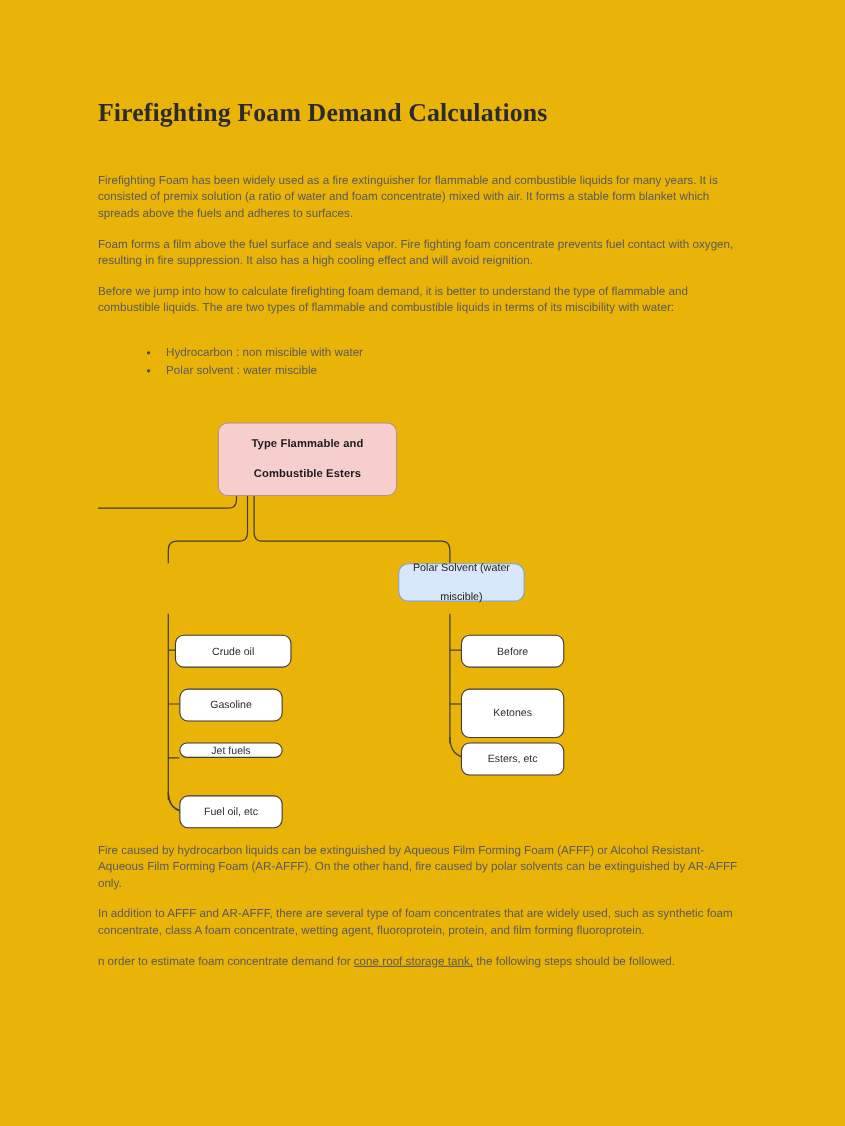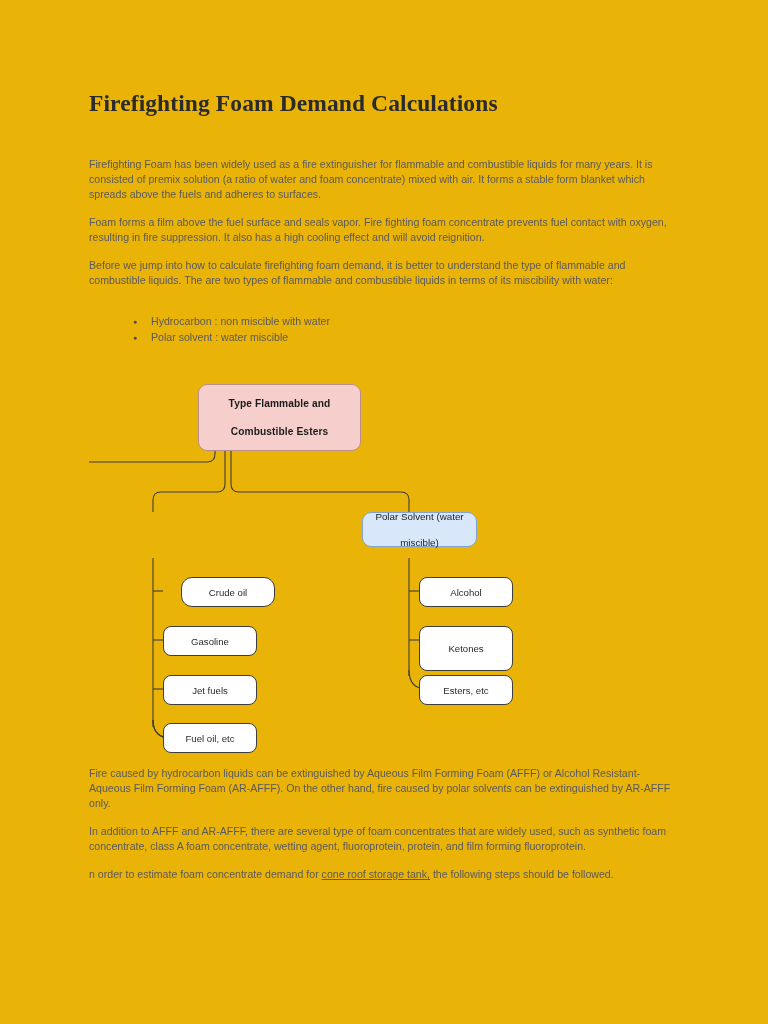--- a/index.html
+++ b/index.html
@@ -179,35 +179,35 @@
 
     <div class="node node-root" style="left:109px; top:12px; width:163px; height:67px;">
       <span><span>Type Flammable and</span><br><span>Combustible Esters</span></span>
     </div>
 
 
     <div class="node node-cat" style="left:262px; top:140px; width:115px; height:35px;margin-left:11px;">
       <span><span>Polar Solvent (water</span><br><span>miscible)</span></span>
     </div>
 
-    <div class="node node-leaf" style="left:92px; top:205px; width:94px; height:30px;border-radius:11px;">
+    <div class="node node-leaf" style="left:70px; top:205px; width:106px; height:30px;">
       <span>Crude oil</span>
     </div>
     <div class="node node-leaf" style="left:74px; top:254px; width:94px; height:30px;">
       <span>Gasoline</span>
     </div>
-    <div class="node node-leaf" style="left:74px; top:303px; width:94px; height:30px;">
+    <div class="node node-leaf" style="left:74px; top:303px; width:94px; height:14px;">
       <span>Jet fuels</span>
     </div>
     <div class="node node-leaf" style="left:74px; top:351px; width:94px; height:30px;">
       <span>Fuel oil, etc</span>
     </div>
 
     <div class="node node-leaf" style="left:330px; top:205px; width:94px; height:30px;">
-      <span>Alcohol</span>
+      <span>Before</span>
     </div>
     <div class="node node-leaf" style="left:330px; top:254px; width:94px; height:45px;">
       <span>Ketones</span>
     </div>
     <div class="node node-leaf" style="left:330px; top:303px; width:94px; height:30px;">
       <span>Esters, etc</span>
     </div>
 
   </div>
 

